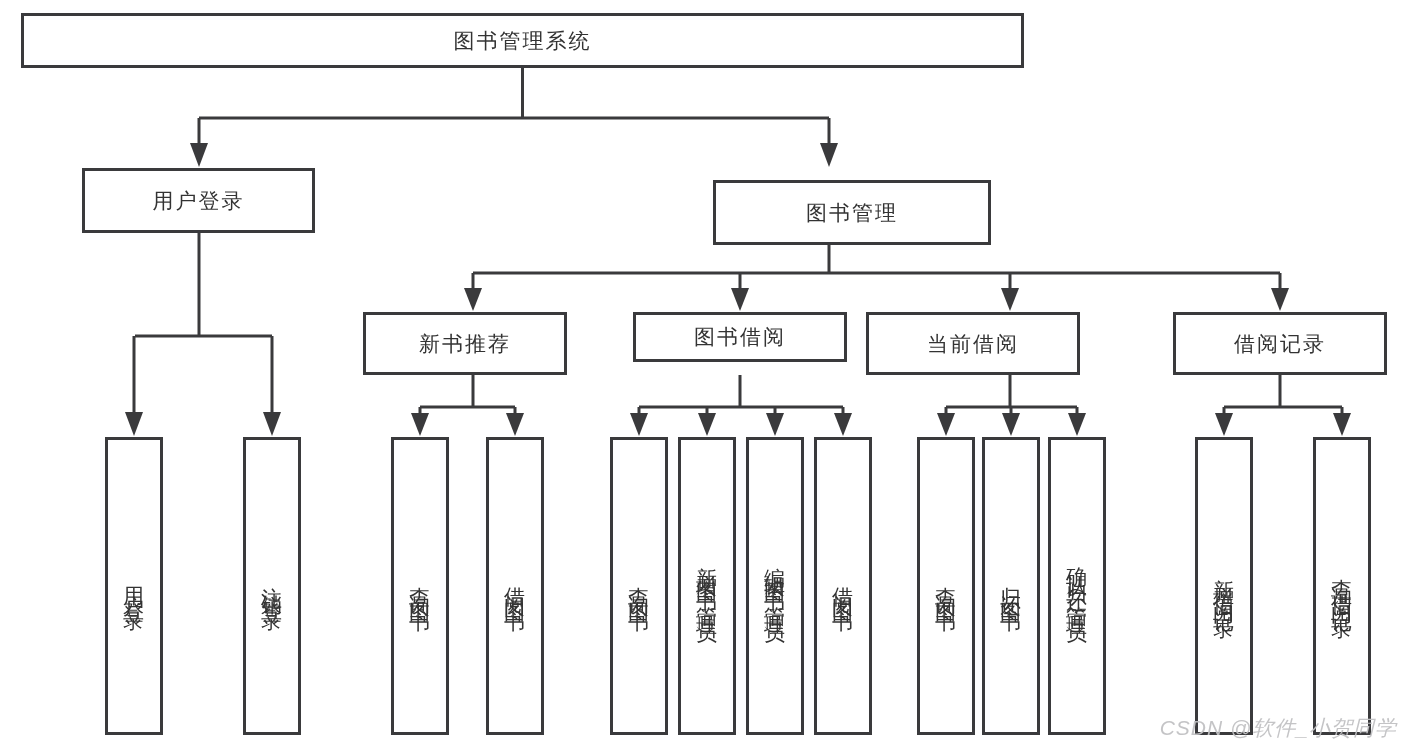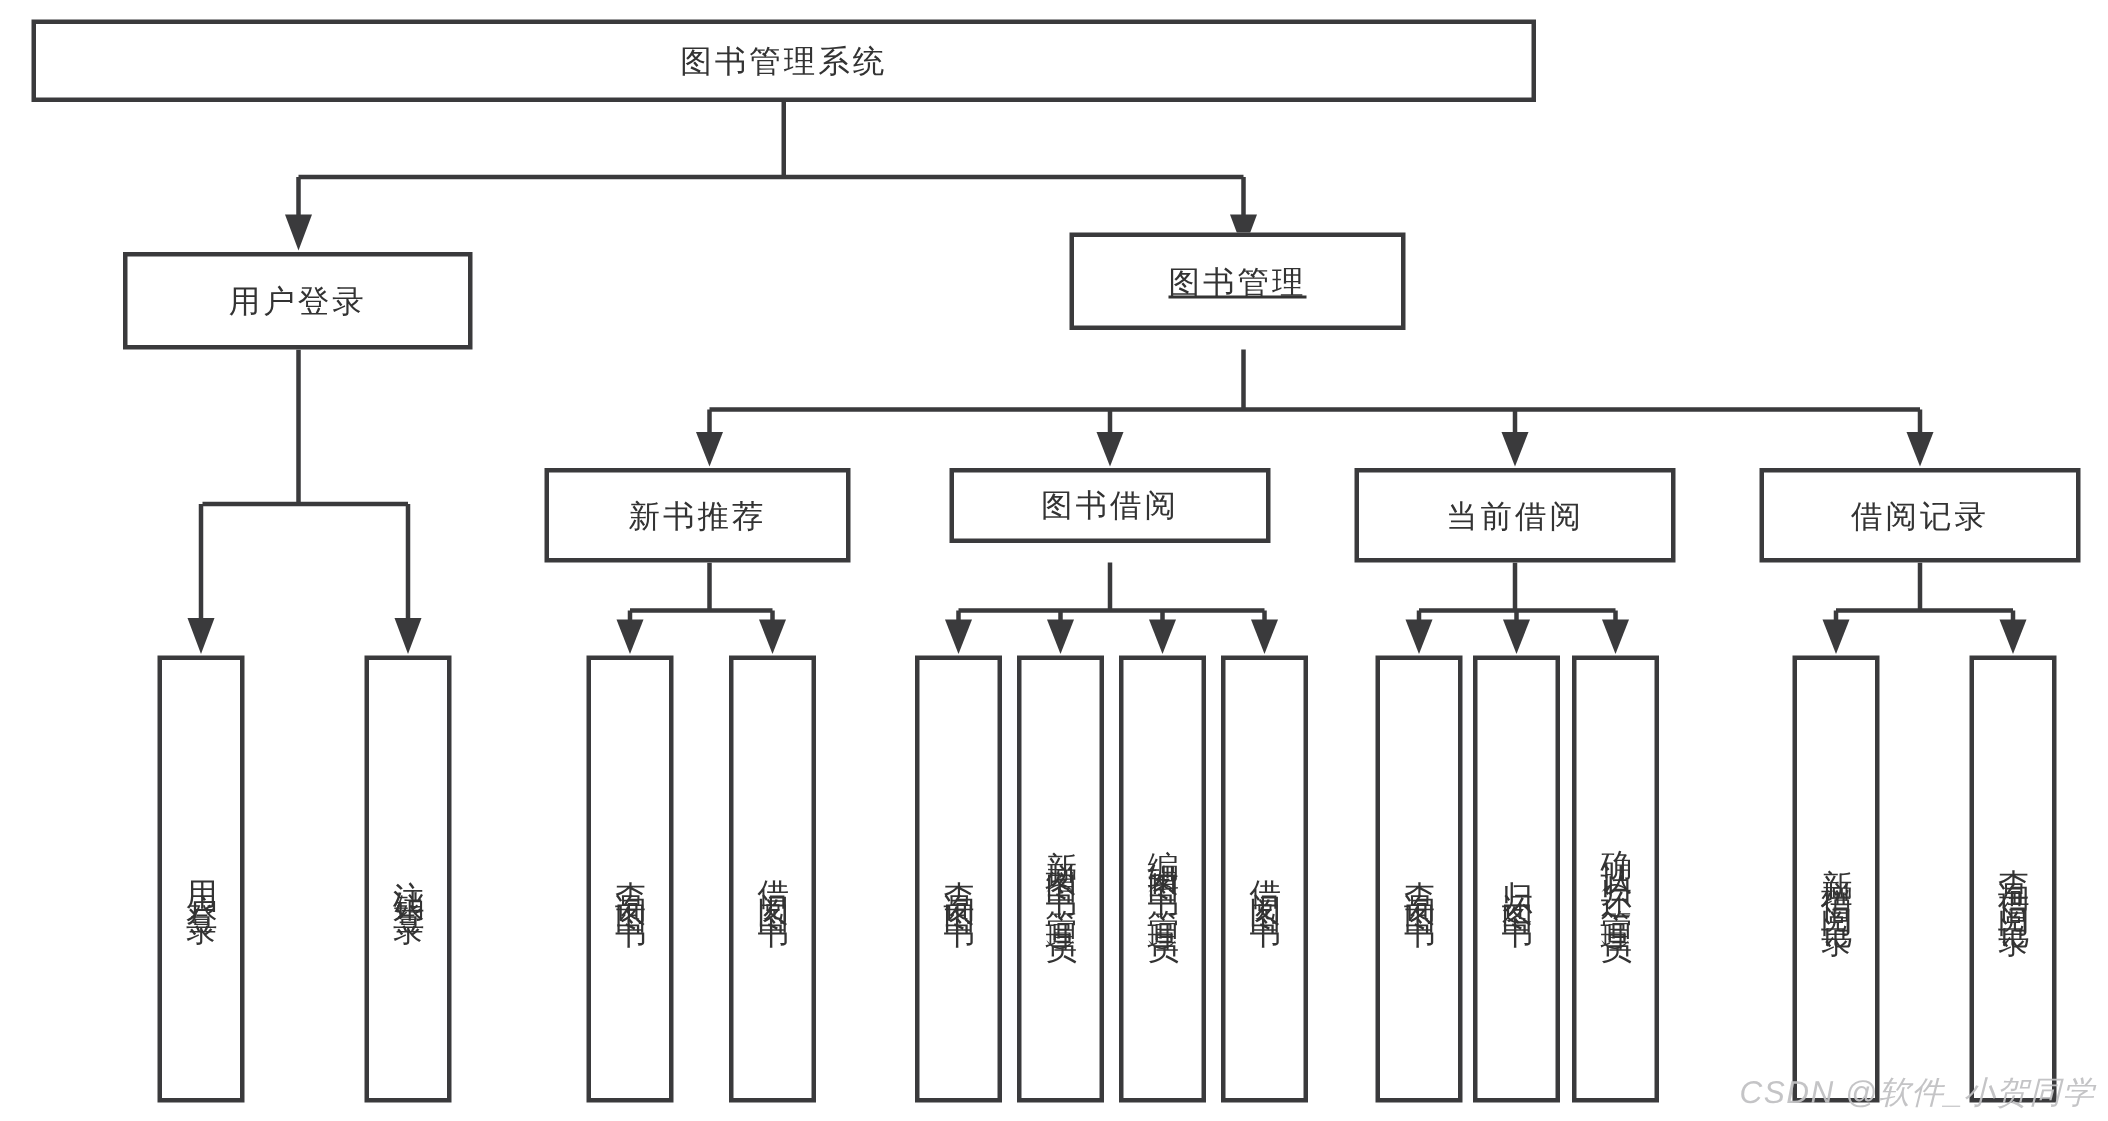--- a/index.html
+++ b/index.html
@@ -101,25 +101,25 @@
       <polygon points="1011,436 1002,413 1020,413"></polygon>
       <polygon points="1077,436 1068,413 1086,413"></polygon>
       <polygon points="1224,436 1215,413 1233,413"></polygon>
       <polygon points="1342,436 1333,413 1351,413"></polygon>
     </g>
   </svg>
 
   <div class="node root" style="left:21px; top:13px; width:1003px; height:55px;">图书管理系统</div>
 
   <div class="node h" style="left:82px; top:168px; width:233px; height:65px;">用户登录</div>
-  <div class="node h" style="left:713px; top:155px; width:224px; height:65px;text-decoration:underline;">图书管理</div>
+  <div class="node h" style="left:713px; top:180px; width:278px; height:65px;">图书管理</div>
 
   <div class="node h" style="left:363px; top:312px; width:204px; height:63px;">新书推荐</div>
   <div class="node h" style="left:633px; top:312px; width:214px; height:50px;">图书借阅</div>
-  <div class="node h" style="left:903px; top:312px; width:214px; height:63px;">当前借阅</div>
+  <div class="node h" style="left:866px; top:312px; width:214px; height:63px;">当前借阅</div>
   <div class="node h" style="left:1173px; top:312px; width:214px; height:63px;">借阅记录</div>
 
   <div class="node leaf" style="left:105px; top:437px; width:58px; height:298px;">
     <span class="vtext">用户登录</span>
   </div>
   <div class="node leaf" style="left:243px; top:437px; width:58px; height:298px;">
     <span class="vtext">注销登录</span>
   </div>
 
   <div class="node leaf" style="left:391px; top:437px; width:58px; height:298px;">

